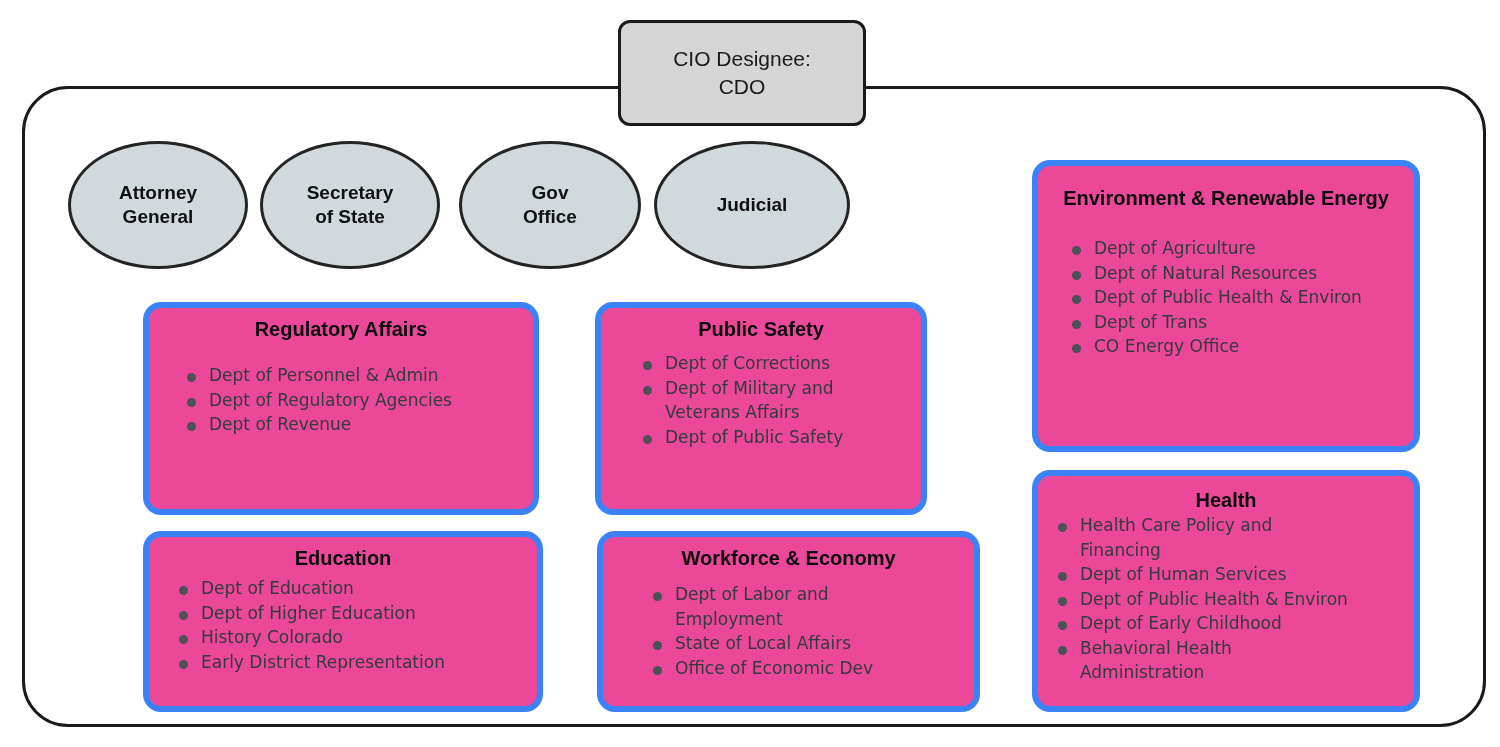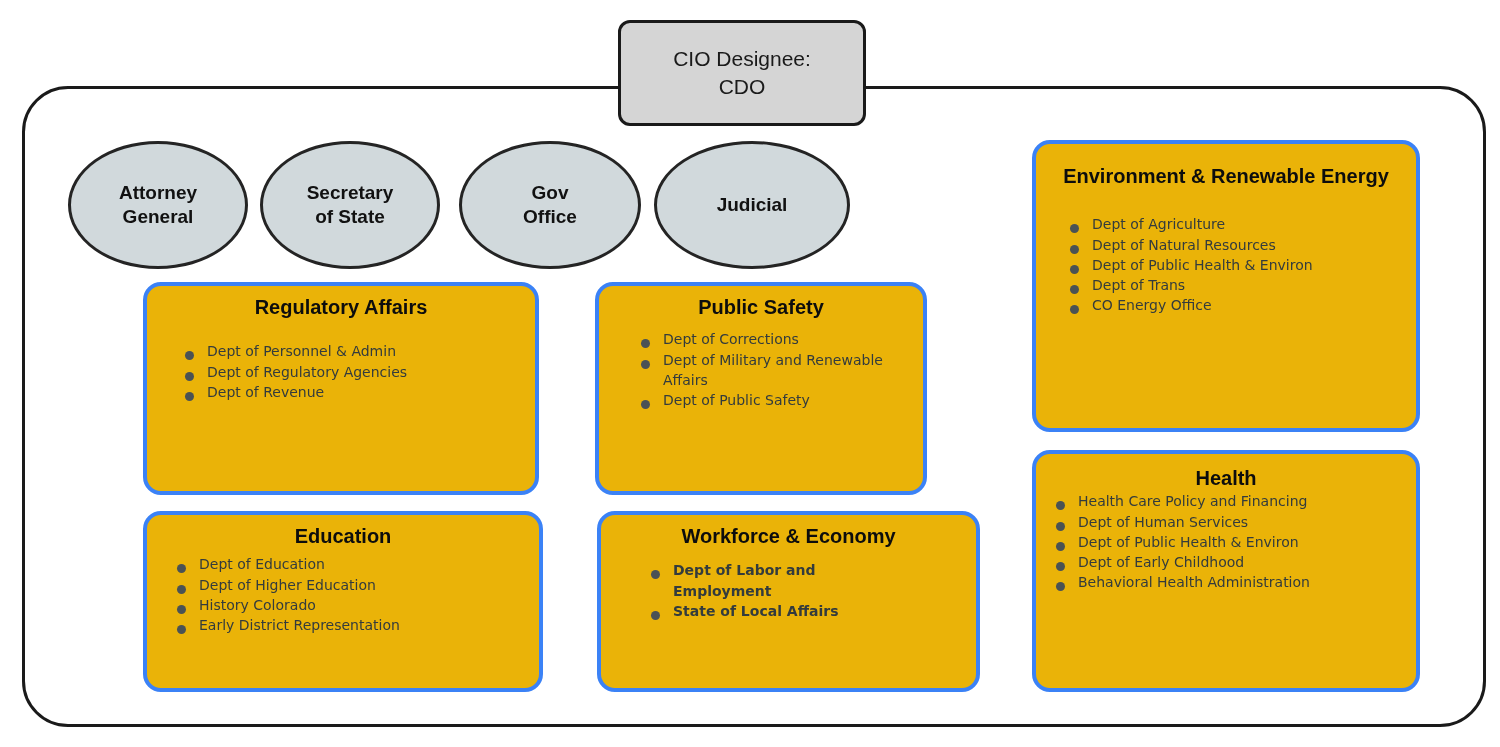--- a/index.html
+++ b/index.html
@@ -54,63 +54,64 @@
     font-size:19px;
     color:#111111;
     line-height:1.25;
     z-index:4;
   }
 
   
   .group-box{
     position:absolute;
     box-sizing:border-box;
-    border:4px solid #3b82f6;
+    border:6px solid #3b82f6;
     border-radius:18px;
-    background:#eab308;
+    background:#ec4899;
     overflow:hidden;
     z-index:3;
+    margin-top:20px;
   }
   .group-title{
     text-align:center;
     font-family:"Liberation Sans",sans-serif;
     font-weight:bold;
     font-size:20px;
     color:#0d0d0d;
     line-height:1.22;
     padding:9px 10px 0 10px;
   }
   .group-list{
     list-style:none;
     margin:0;
     padding:0;
   }
   .group-list li{
     position:relative;
     font-family:"DejaVu Sans",sans-serif;
-    font-size:14px;
+    font-size:17px;
     color:#333b3d;
     line-height:1.44;
     padding-left:34px;
     white-space:nowrap;
   }
   .group-list li::before{
     content:"";
     position:absolute;
     left:12px; top:10px;
     width:9px;height:9px;border-radius:50%;
     background:#4a5255;
   }
   .group-list li.wrap{white-space:normal;}
   .list-pad-a{margin-top:22px;padding-left:26px;}
   .list-pad-b{margin-top:10px;padding-left:30px;}
   .list-pad-c{margin-top:6px;padding-left:18px;}
   .list-pad-d{margin-top:26px;padding-left:22px;}
   .list-pad-e{margin-top:1px;padding-left:8px;}
-  .list-pad-f{margin-top:12px;padding-left:38px;font-weight:bold;}
+  .list-pad-f{margin-top:12px;padding-left:38px;}
 </style>
 </head>
 <body>
 
 <div id="stage">
 
   <div></div>
 
   <div class="outer-container"></div>
 
@@ -154,21 +155,21 @@
       <li>Dept of Personnel &amp; Admin</li>
       <li>Dept of Regulatory Agencies</li>
       <li>Dept of Revenue</li>
     </ul>
   </div>
 
   <div class="group-box" style="left:595px;top:282px;width:332px;height:213px;">
     <div class="group-title">Public Safety</div>
     <ul class="group-list list-pad-b">
       <li>Dept of Corrections</li>
-      <li class="wrap" style="width:230px;">Dept of Military and Renewable Affairs</li>
+      <li class="wrap" style="width:230px;">Dept of Military and Veterans Affairs</li>
       <li>Dept of Public Safety</li>
     </ul>
   </div>
 
   <div class="group-box" style="left:1032px;top:140px;width:388px;height:292px;">
     <div class="group-title" style="padding-top:20px;">Environment &amp; Renewable Energy</div>
     <ul class="group-list list-pad-d">
       <li>Dept of Agriculture</li>
       <li>Dept of Natural Resources</li>
       <li class="wrap" style="width:278px;">Dept of Public Health &amp; Environ</li>
@@ -185,20 +186,21 @@
       <li>History Colorado</li>
       <li>Early District Representation</li>
     </ul>
   </div>
 
   <div class="group-box" style="left:597px;top:511px;width:383px;height:181px;">
     <div class="group-title">Workforce &amp; Economy</div>
     <ul class="group-list list-pad-f">
       <li class="wrap" style="width:215px;">Dept of Labor and Employment</li>
       <li>State of Local Affairs</li>
+      <li>Office of Economic Dev</li>
     </ul>
   </div>
 
   <div class="group-box" style="left:1032px;top:450px;width:388px;height:242px;">
     <div class="group-title" style="padding-top:12px;">Health</div>
     <ul class="group-list list-pad-e">
       <li class="wrap" style="width:250px;">Health Care Policy and Financing</li>
       <li>Dept of Human Services</li>
       <li>Dept of Public Health &amp; Environ</li>
       <li>Dept of Early Childhood</li>

